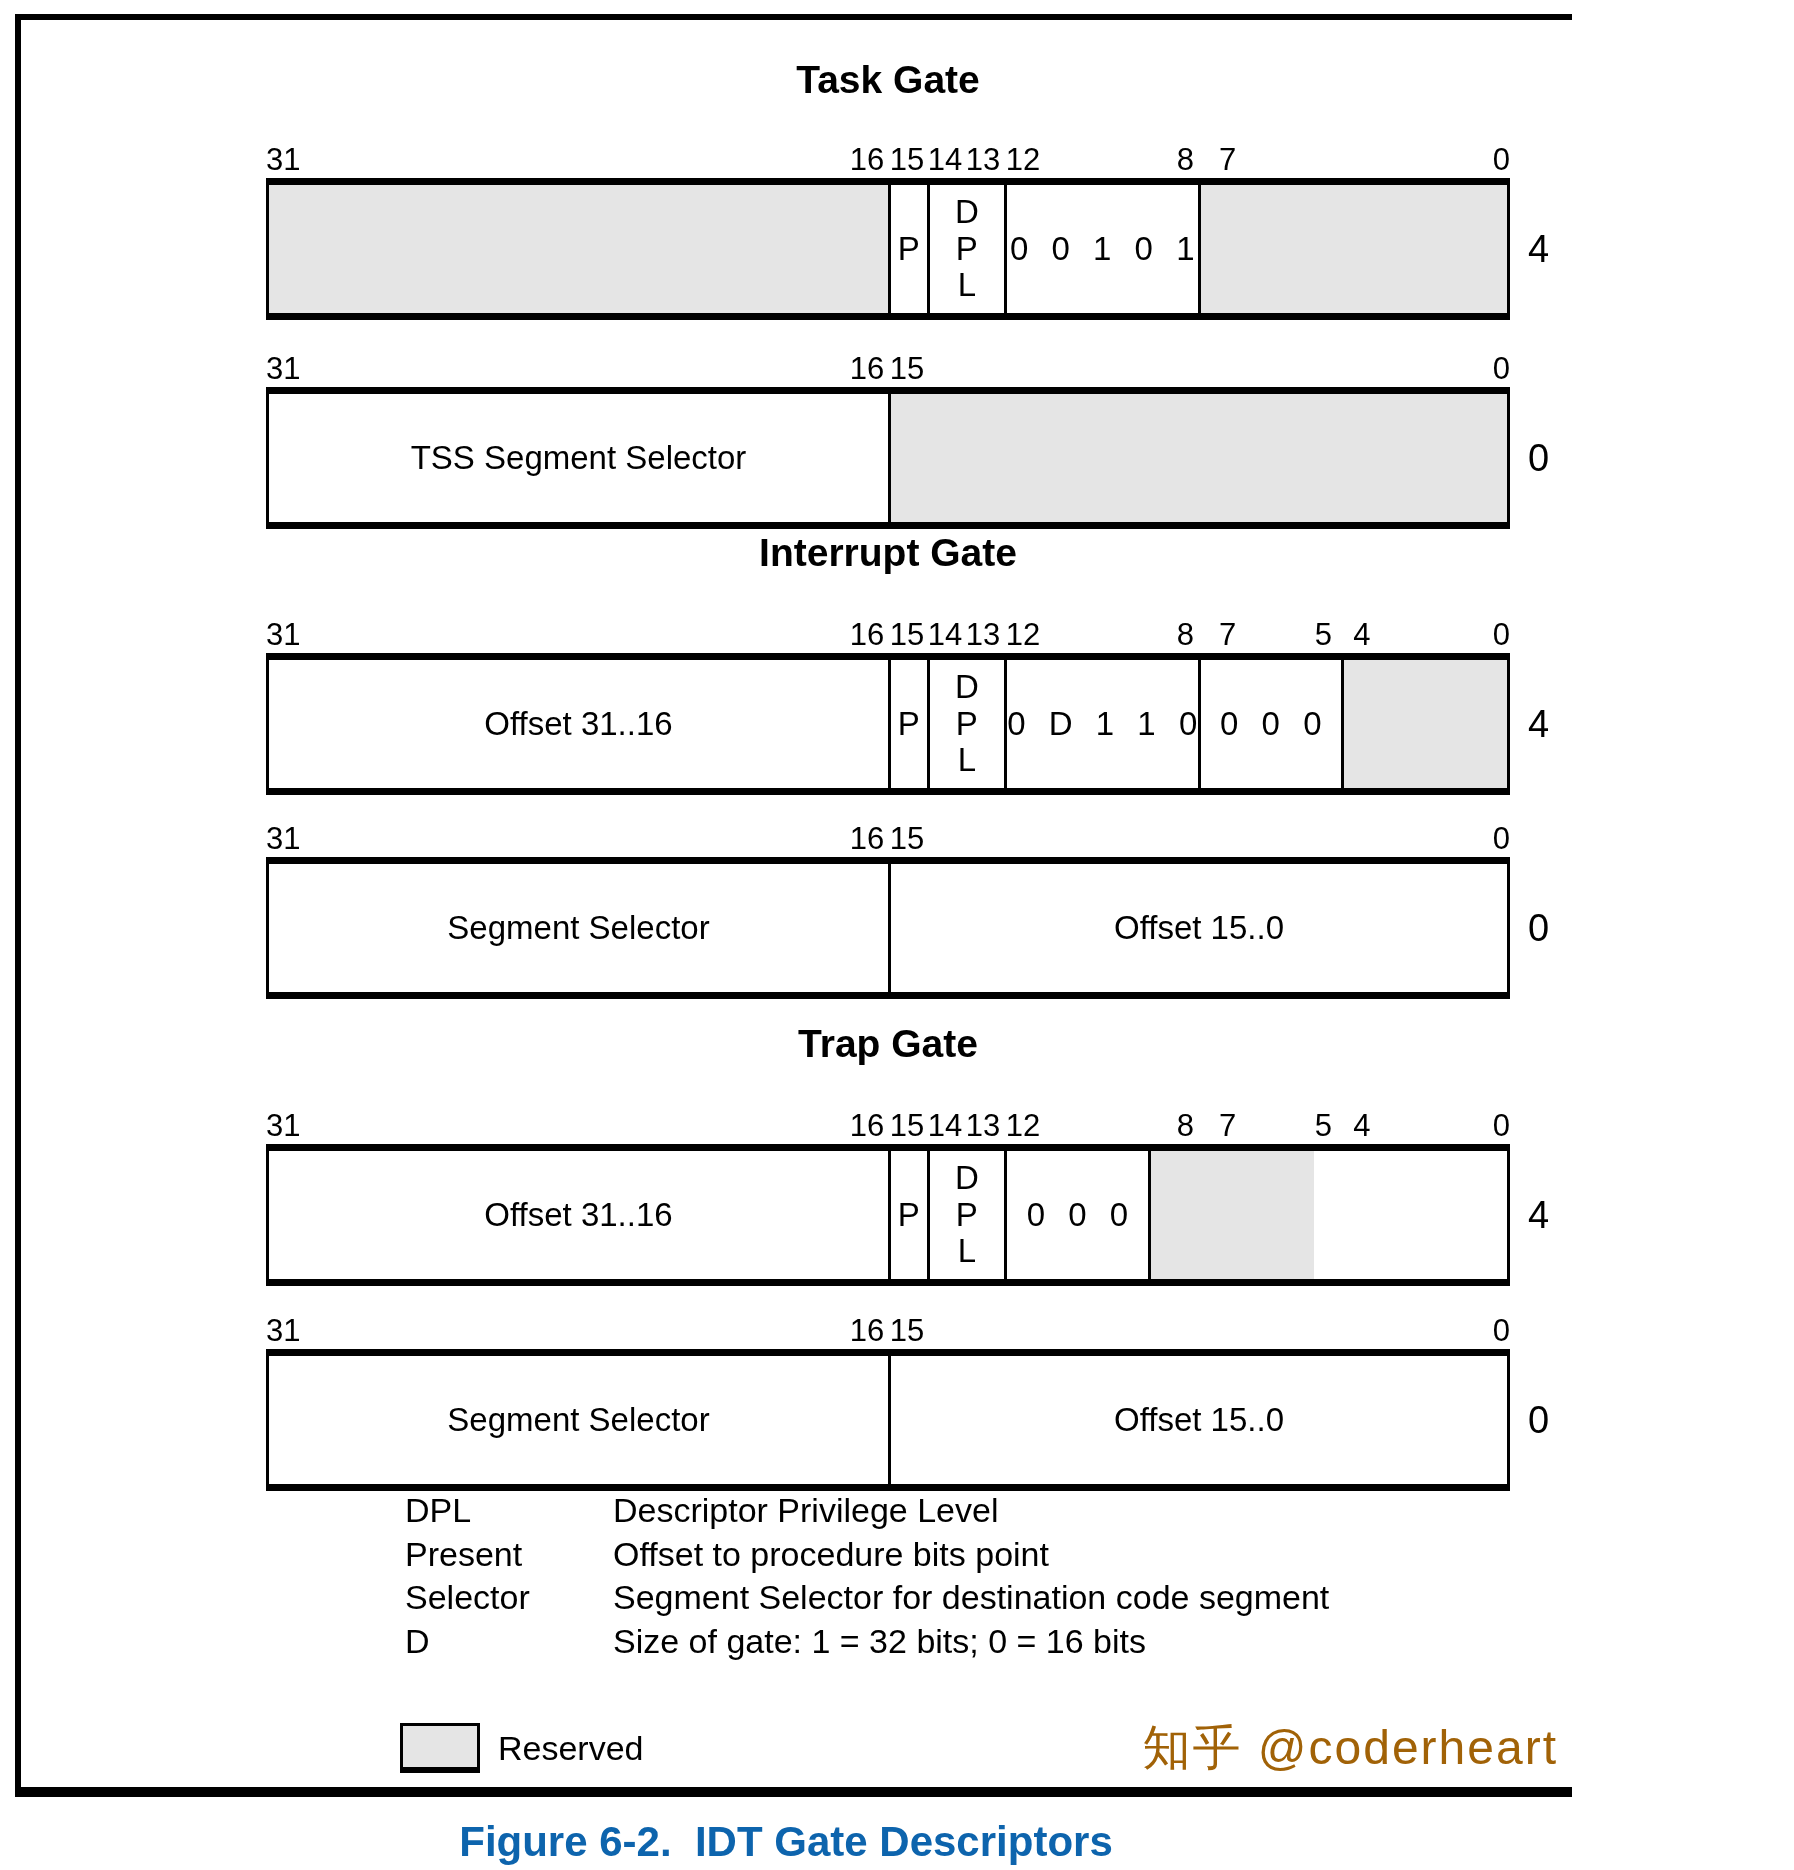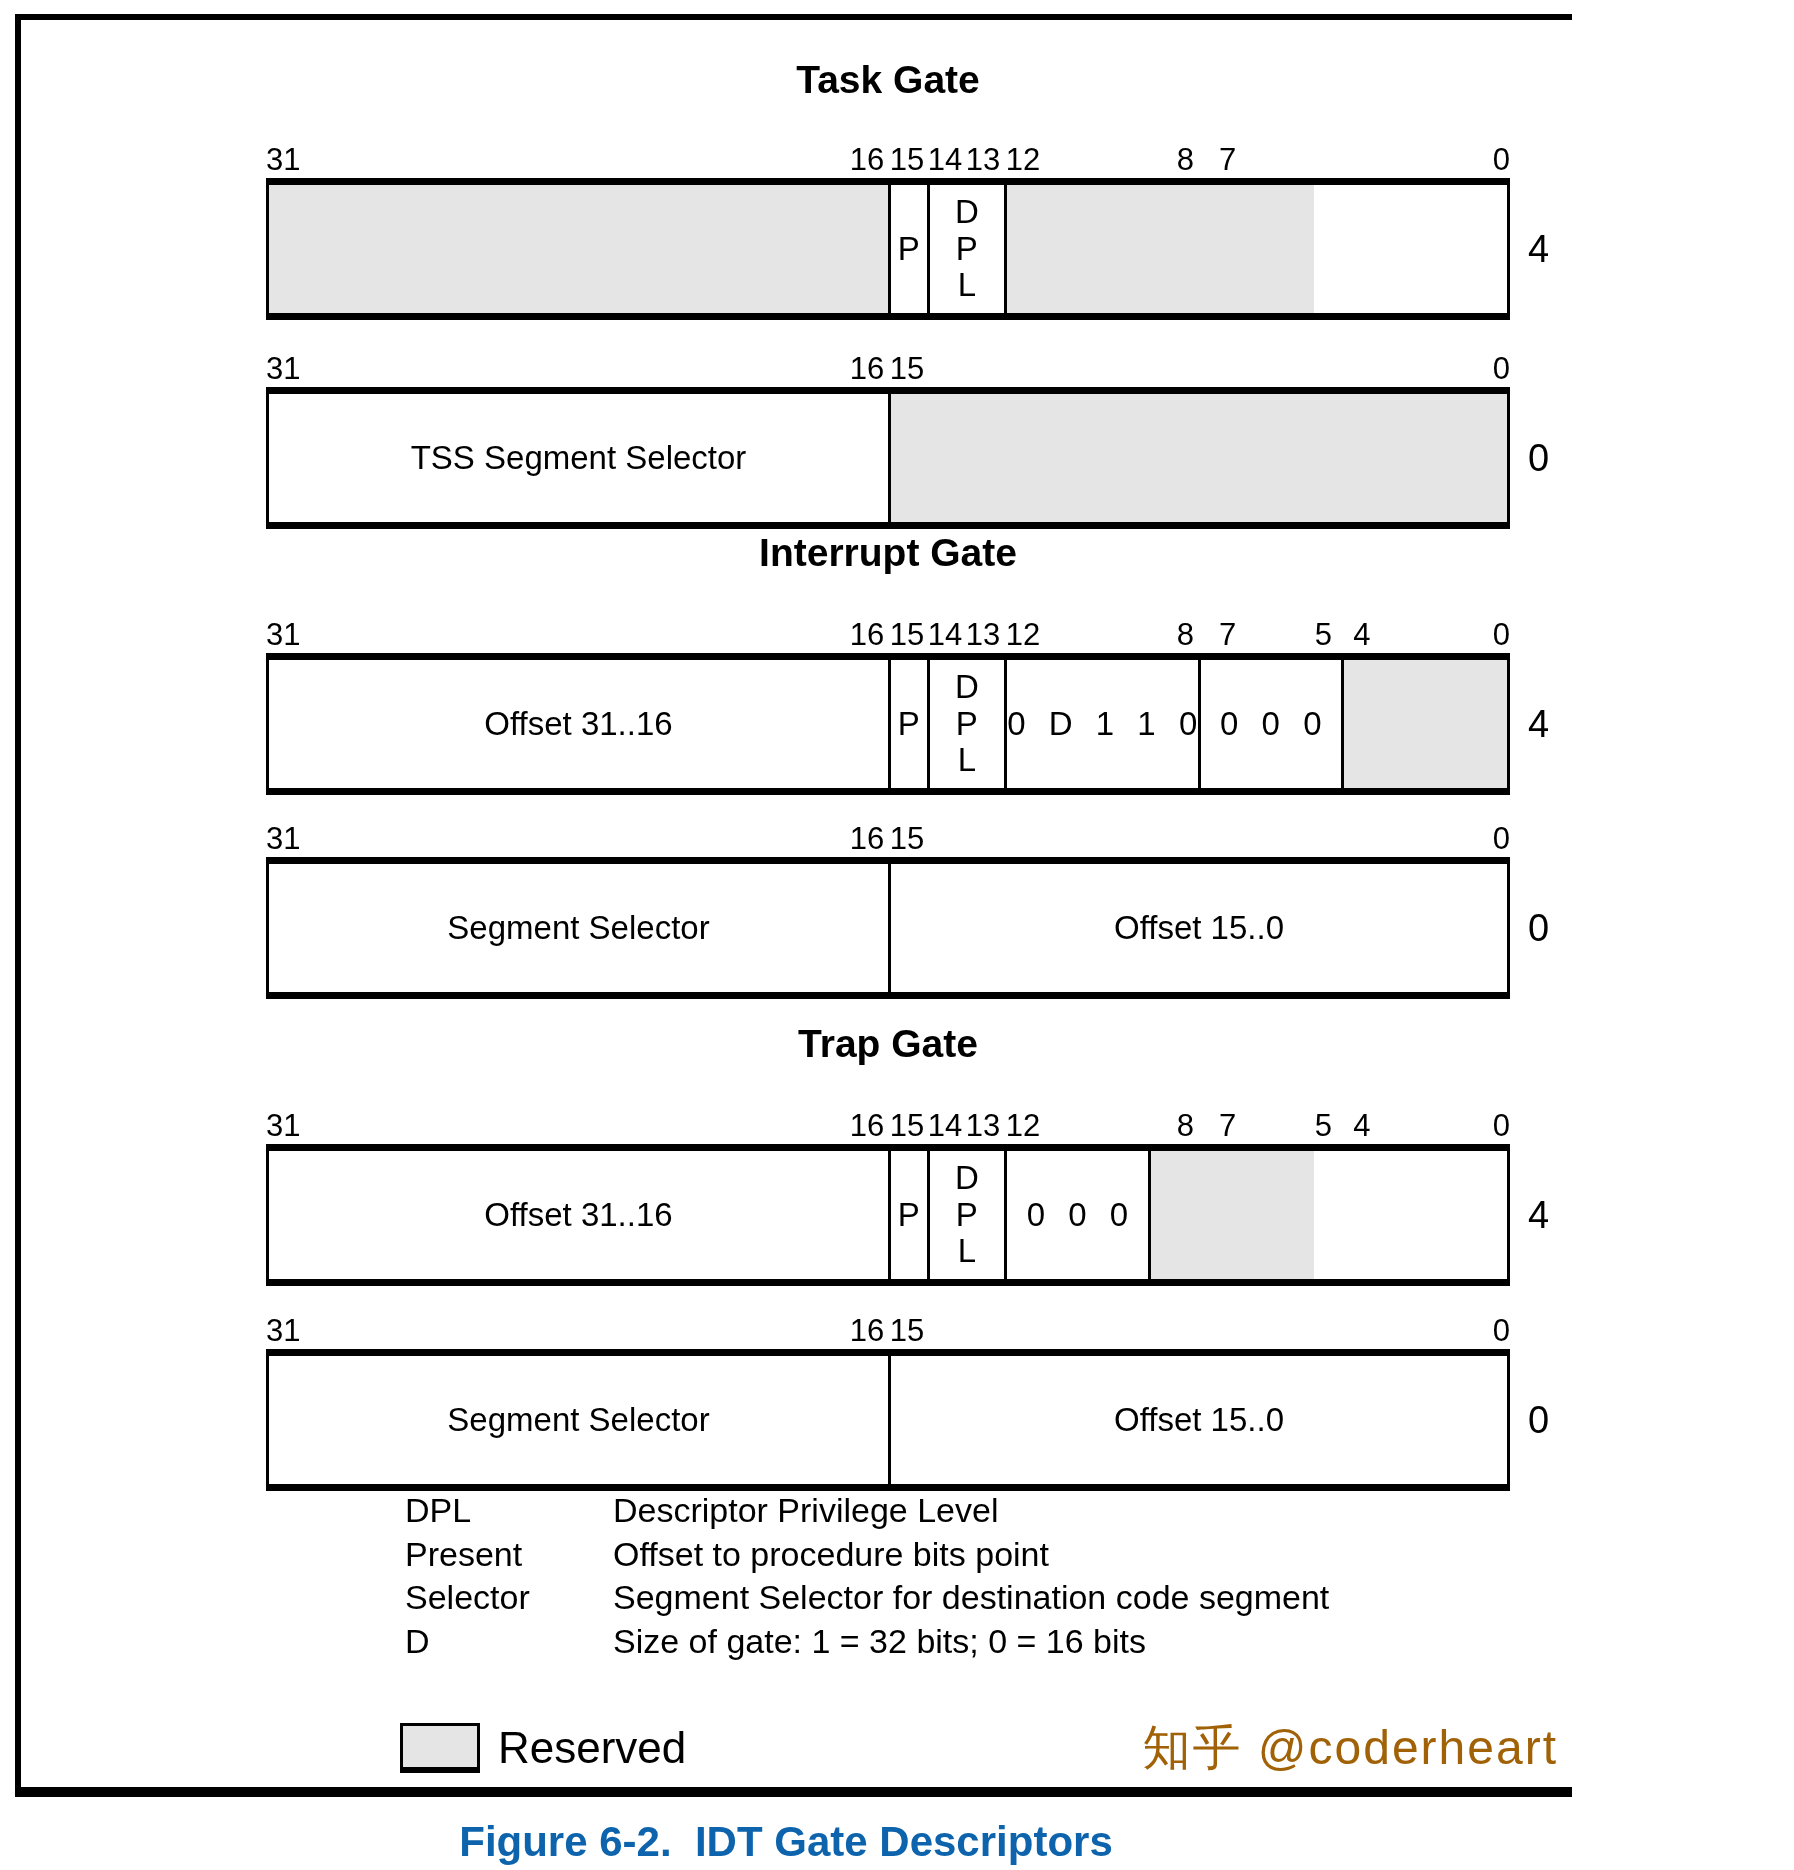--- a/index.html
+++ b/index.html
@@ -40,21 +40,21 @@
   }
   .legend { position:absolute; left:405px; top:1491px; font-size:34px; }
   .legend-line { height:43.5px; white-space:nowrap; }
   .legend-term { display:inline-block; width:208px; }
   #reserved-swatch {
     position:absolute; left:400px; top:1723px; width:80px; height:50px;
     background:#e5e5e5; border:3px solid #000; border-bottom-width:6px; box-sizing:border-box;
   }
   #reserved-label {
     position:absolute; left:498px; top:1723px; height:50px;
-    display:flex; align-items:center; font-size:44px;
+    display:flex; align-items:center; font-size:34px;
   }
   #watermark {
     position:absolute; right:14px; top:1716px; font-size:48px; color:#a16207;
     letter-spacing:2px; z-index:5; white-space:nowrap;
   }
   #caption {
     position:absolute; left:0; top:1818px; width:100%; text-align:center;
     font-size:42px; font-weight:bold; color:#0d64ad; white-space:pre;
   }
 </style>
@@ -78,20 +78,23 @@
       <span class="bl" style="left:77.30%">7</span>
       <span class="bl at-right">0</span>
     </div>
     <div class="rbox">
       <div class="field reserved" style="flex:0 0 50%"></div>
       <div class="field sep" style="flex:0 0 3.125%">
           <span class="ftext">P</span>
         </div>
       <div class="field sep" style="flex:0 0 6.25%">
           <span class="ftext stacked">DPL</span>
+        </div>
+      <div class="field sep bitscell" style="flex:0 0 15.625%">
+          <span class="ftext">0 0 1 0 1</span>
         </div>
       <div class="field sep reserved" style="flex:0 0 25%"></div>
     </div>
     <div class="side">4</div>
   </div>
 
   <div class="gate-row" style="top:314px">
     <div class="ruler">
       <span class="bl at-left">31</span>
       <span class="bl" style="left:48.31%">16</span>

